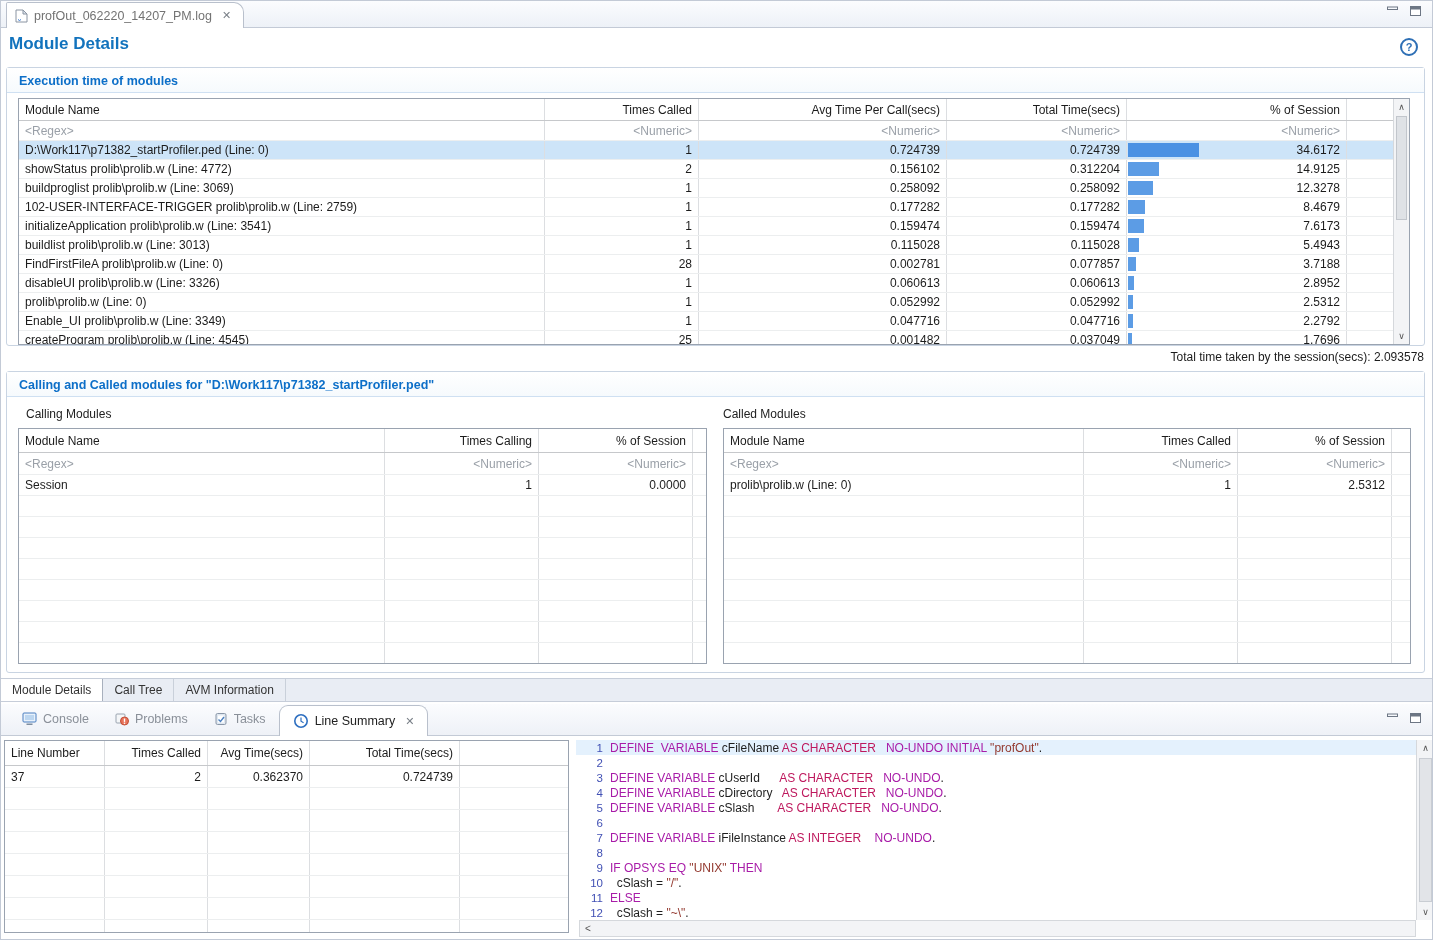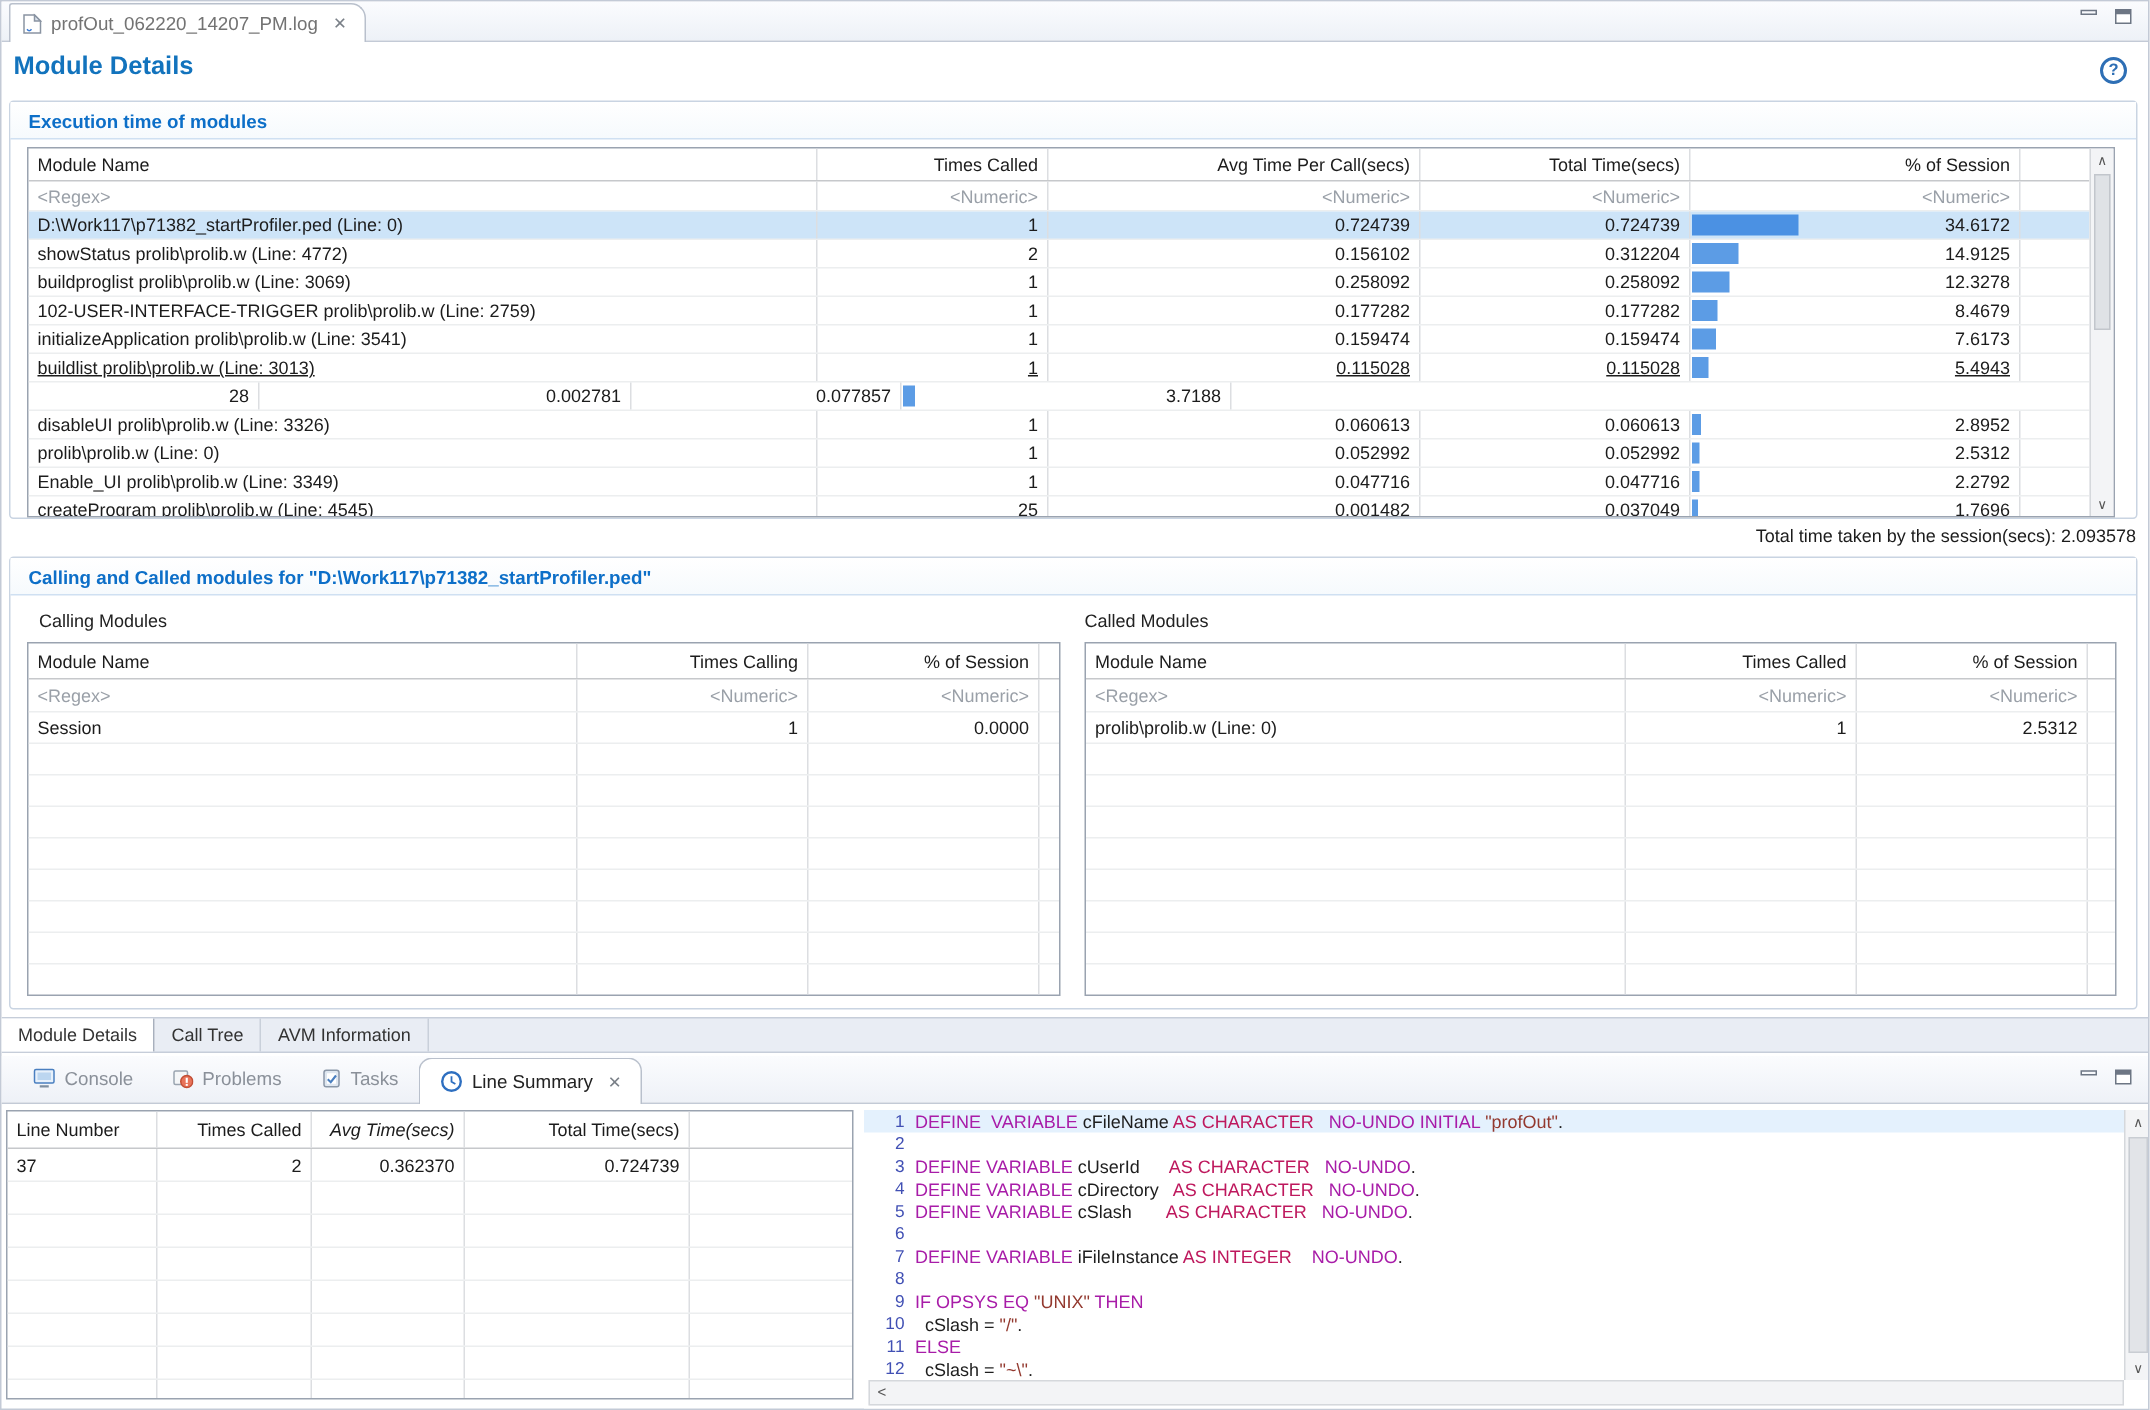--- a/index.html
+++ b/index.html
@@ -186,32 +186,33 @@
           <div class="cell" style="width: 526px;">initializeApplication prolib\prolib.w (Line: 3541)</div>
           <div class="cell r" style="width: 154px;">1</div>
           <div class="cell r" style="width: 248px;">0.159474</div>
           <div class="cell r" style="width: 180px;">0.159474</div>
           <div class="cell r pctcell" style="width: 220px; text-align: right;">
             <div class="bar" style="width: 16px; background: rgb(92, 156, 229);"></div>
             <span class="pctv">7.6173</span>
           </div>
           <div class="cell fill"></div>
         </div>
-        <div class="trow " style="height: 19px; text-decoration: underline;">
+        <div class="trow " style="height: 19px;">
           <div class="cell" style="width: 526px;">buildlist prolib\prolib.w (Line: 3013)</div>
           <div class="cell r" style="width: 154px;">1</div>
           <div class="cell r" style="width: 248px;">0.115028</div>
           <div class="cell r" style="width: 180px;">0.115028</div>
           <div class="cell r pctcell" style="width: 220px;">
             <div class="bar" style="width: 11px; background: rgb(92, 156, 229);"></div>
             <span class="pctv">5.4943</span>
           </div>
           <div class="cell fill"></div>
         </div>
         <div class="trow " style="height: 19px;">
+          <div class="cell" style="width: 526px;">FindFirstFileA prolib\prolib.w (Line: 0)</div>
           <div class="cell r" style="width: 154px;">28</div>
           <div class="cell r" style="width: 248px;">0.002781</div>
           <div class="cell r" style="width: 180px;">0.077857</div>
           <div class="cell r pctcell" style="width: 220px;">
             <div class="bar" style="width: 8px; background: rgb(92, 156, 229);"></div>
             <span class="pctv">3.7188</span>
           </div>
           <div class="cell fill"></div>
         </div>
         <div class="trow " style="height: 19px;">
@@ -475,21 +476,21 @@
           <rect x="1.5" y="1.5" width="10" height="3" fill="#6d7684"></rect>
         </svg>
       </span>
   </div>
 
   <div class="tbl" id="lineTableBox">
     <div class="rowsbox" id="lineRows">
         <div class="trow thead" style="height: 25px;">
           <div class="cell" style="width: 100px;">Line Number</div>
           <div class="cell r" style="width: 103px;">Times Called</div>
-          <div class="cell r" style="width: 102px; font-style: italic;">Avg Time(secs)</div>
+          <div class="cell r" style="width: 102px;">Avg Time(secs)</div>
           <div class="cell r" style="width: 150px;">Total Time(secs)</div>
           <div class="cell fill"></div>
         </div>
         <div class="trow " style="height: 22px;">
           <div class="cell" style="width: 100px;">37</div>
           <div class="cell r" style="width: 103px;">2</div>
           <div class="cell r" style="width: 102px;">0.362370</div>
           <div class="cell r" style="width: 150px;">0.724739</div>
           <div class="cell fill"></div>
         </div>

